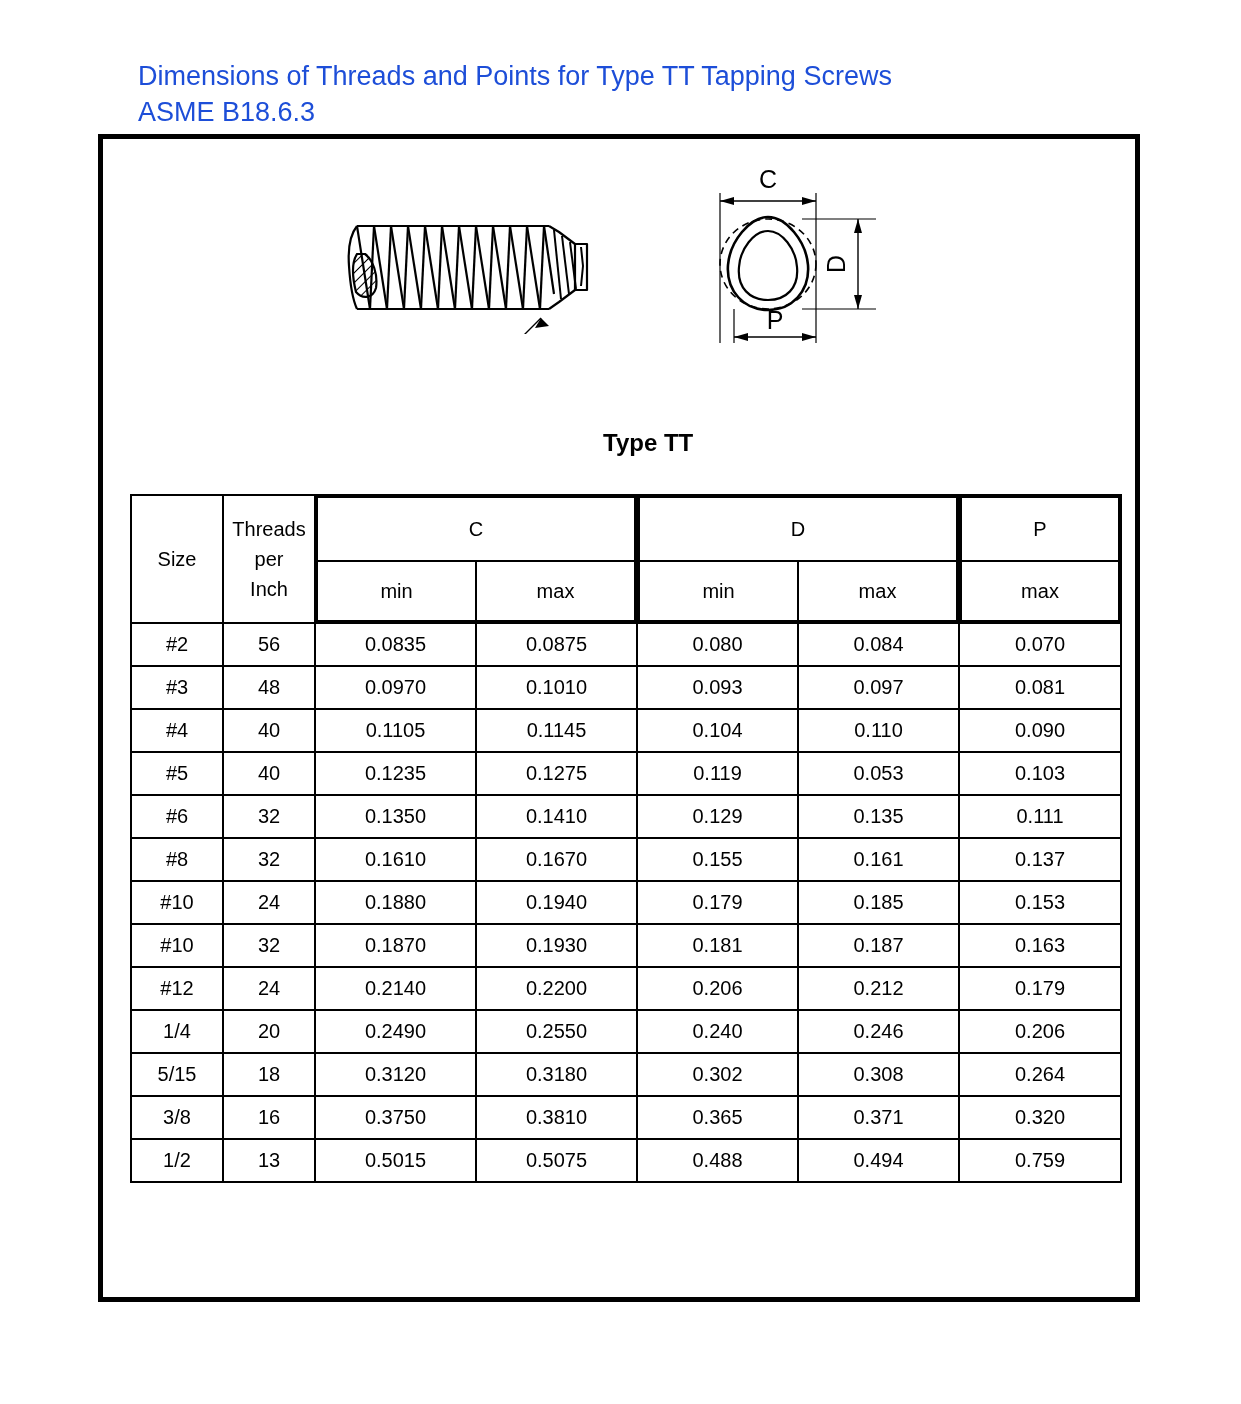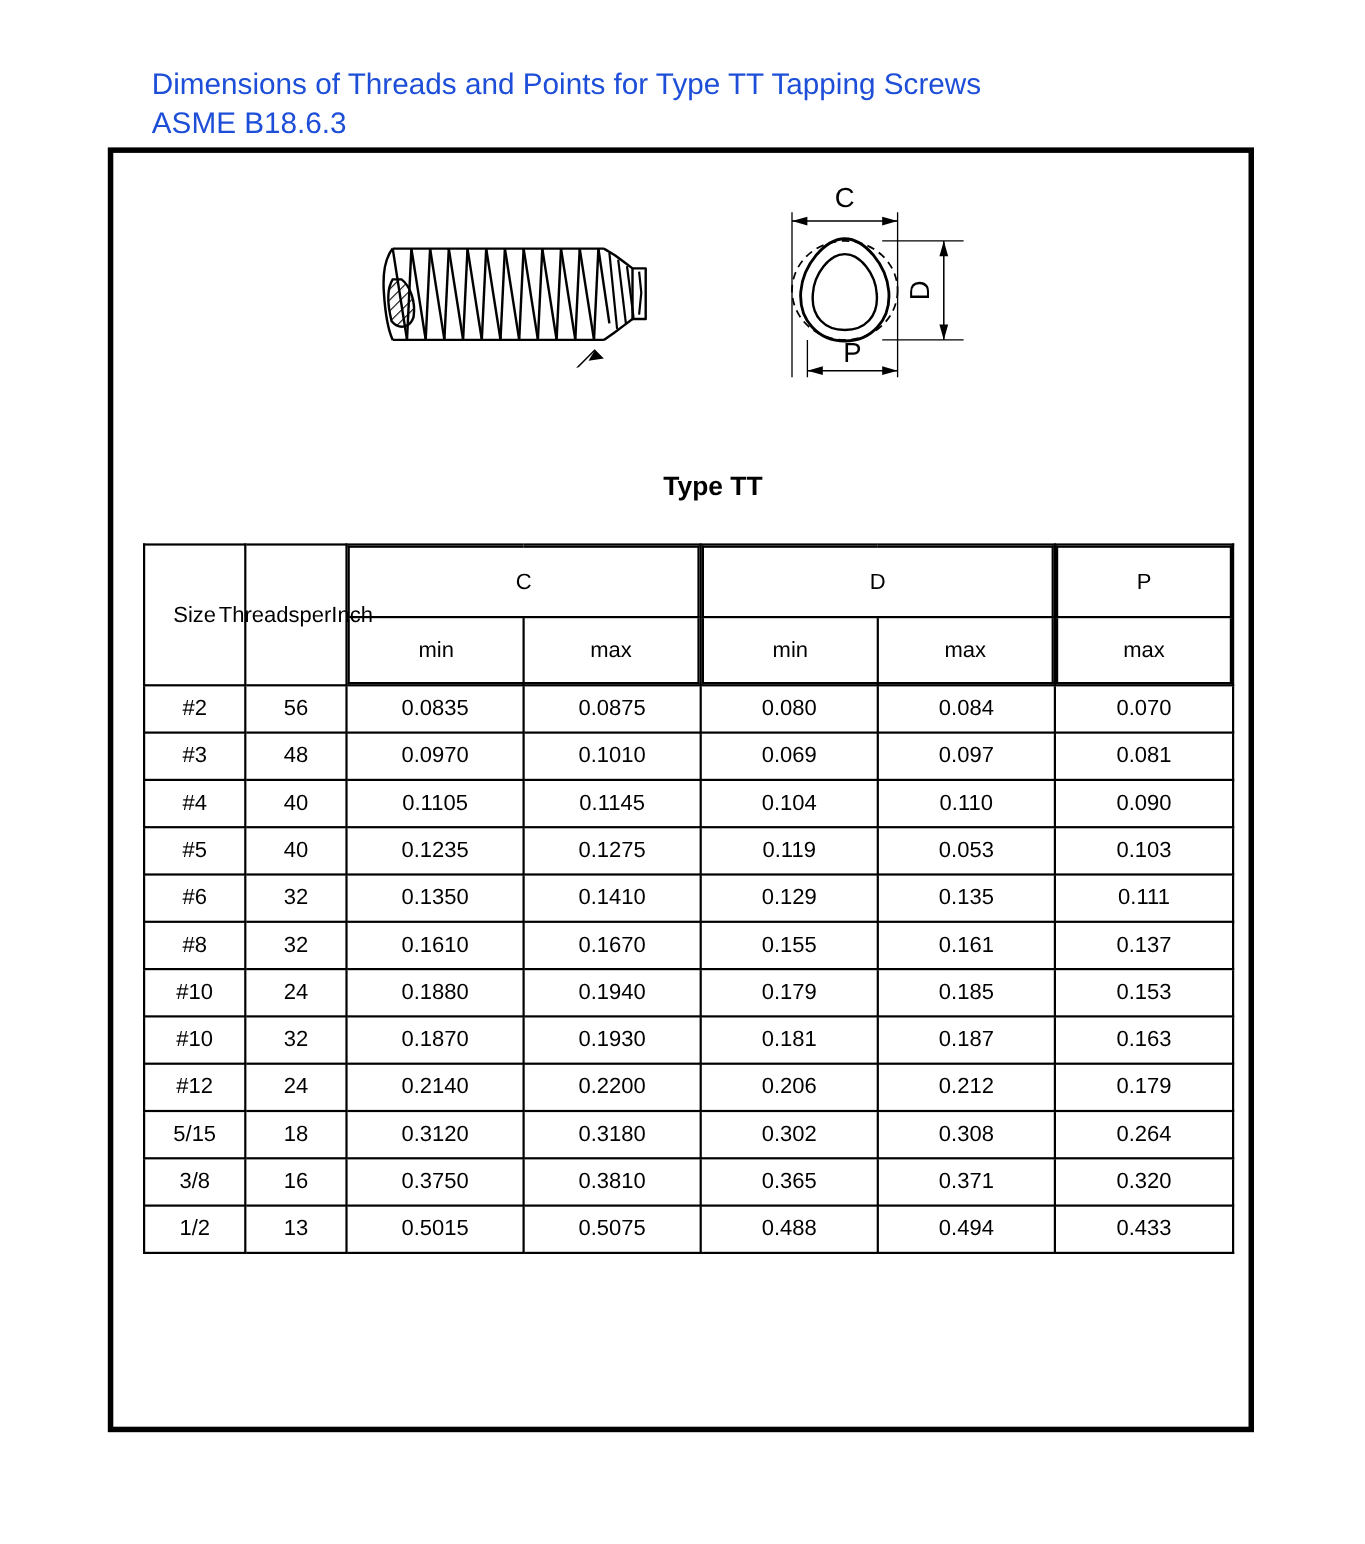--- a/index.html
+++ b/index.html
@@ -106,21 +106,21 @@
   }
   #dimension-table tr.data-row td {
     height: 41px;
   }
   
   .h-size       { width: 90px;  height: 125px; }
   .h-threads    { width: 90px; }
 
   .threads-stack {
     display: flex;
-    flex-direction: row;
+    flex-direction: column;
     justify-content: center;
     align-items: center;
     line-height: 30px;
     height: 100%;
   }
   
   .subtable {
     width: 100%;
     height: 100%;
     border-collapse: collapse;
@@ -331,21 +331,21 @@
           <td>0.0875</td>
           <td>0.080</td>
           <td>0.084</td>
           <td>0.070</td>
         </tr>
         <tr class="data-row">
           <td>#3</td>
           <td>48</td>
           <td>0.0970</td>
           <td>0.1010</td>
-          <td>0.069</td>
+          <td>0.093</td>
           <td>0.097</td>
           <td>0.081</td>
         </tr>
         <tr class="data-row">
           <td>#4</td>
           <td>40</td>
           <td>0.1105</td>
           <td>0.1145</td>
           <td>0.104</td>
           <td>0.110</td>
@@ -399,20 +399,29 @@
         <tr class="data-row">
           <td>#12</td>
           <td>24</td>
           <td>0.2140</td>
           <td>0.2200</td>
           <td>0.206</td>
           <td>0.212</td>
           <td>0.179</td>
         </tr>
         <tr class="data-row">
+          <td>1/4</td>
+          <td>20</td>
+          <td>0.2490</td>
+          <td>0.2550</td>
+          <td>0.240</td>
+          <td>0.246</td>
+          <td>0.206</td>
+        </tr>
+        <tr class="data-row">
           <td>5/15</td>
           <td>18</td>
           <td>0.3120</td>
           <td>0.3180</td>
           <td>0.302</td>
           <td>0.308</td>
           <td>0.264</td>
         </tr>
         <tr class="data-row">
           <td>3/8</td>
@@ -423,18 +432,18 @@
           <td>0.371</td>
           <td>0.320</td>
         </tr>
         <tr class="data-row">
           <td>1/2</td>
           <td>13</td>
           <td>0.5015</td>
           <td>0.5075</td>
           <td>0.488</td>
           <td>0.494</td>
-          <td>0.433</td>
+          <td>0.759</td>
         </tr>
       </tbody>
   </table>
 
 </div>
 
 </body></html>

